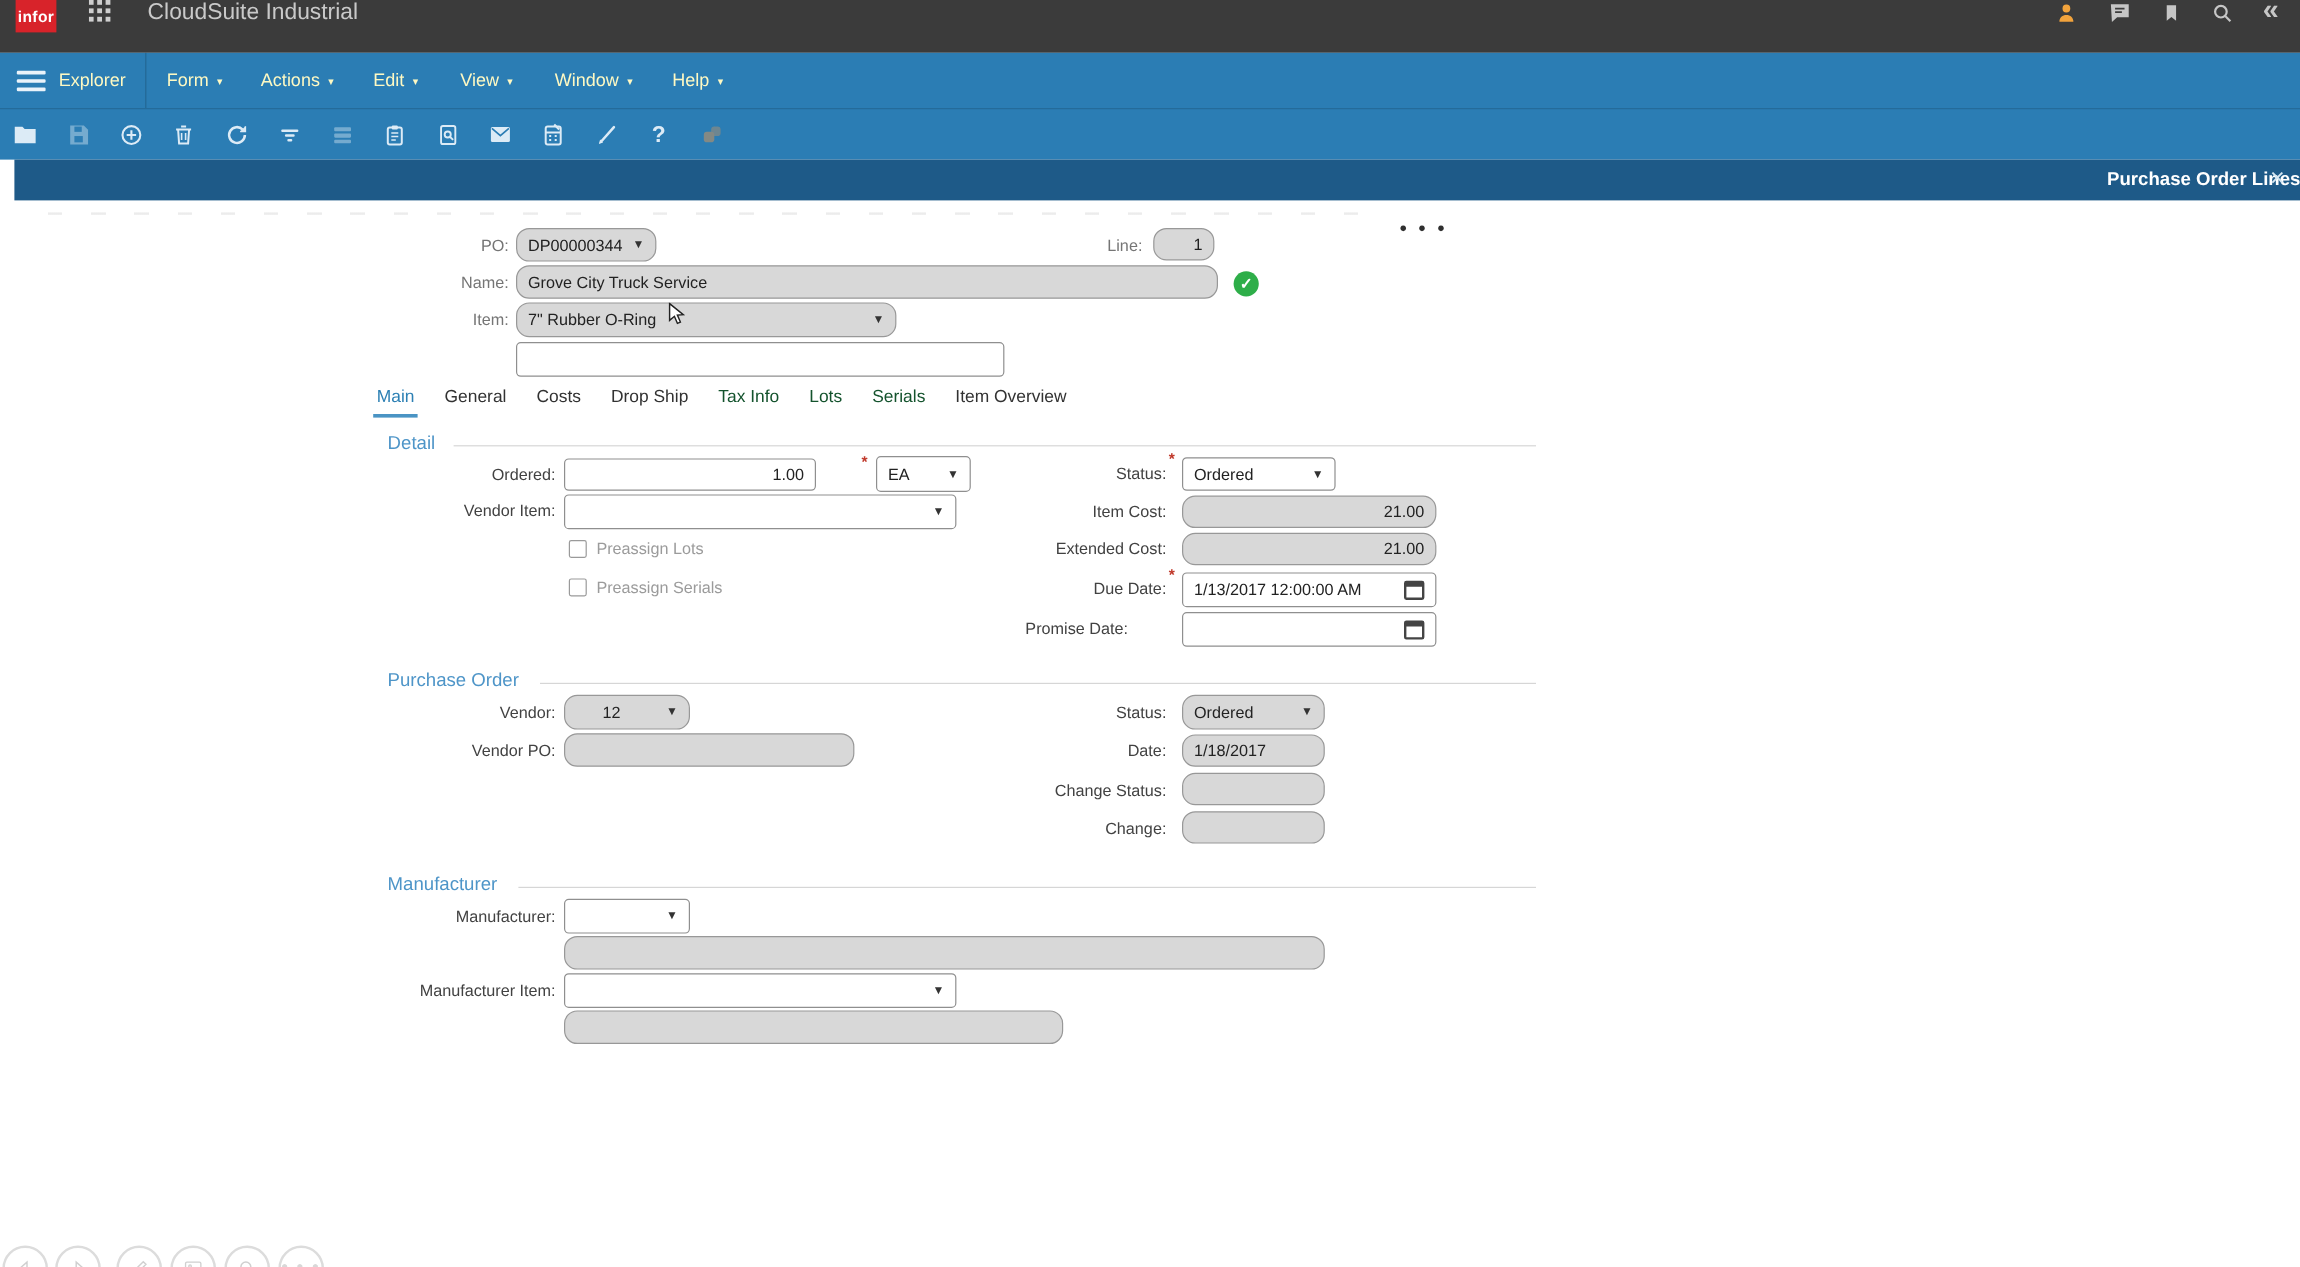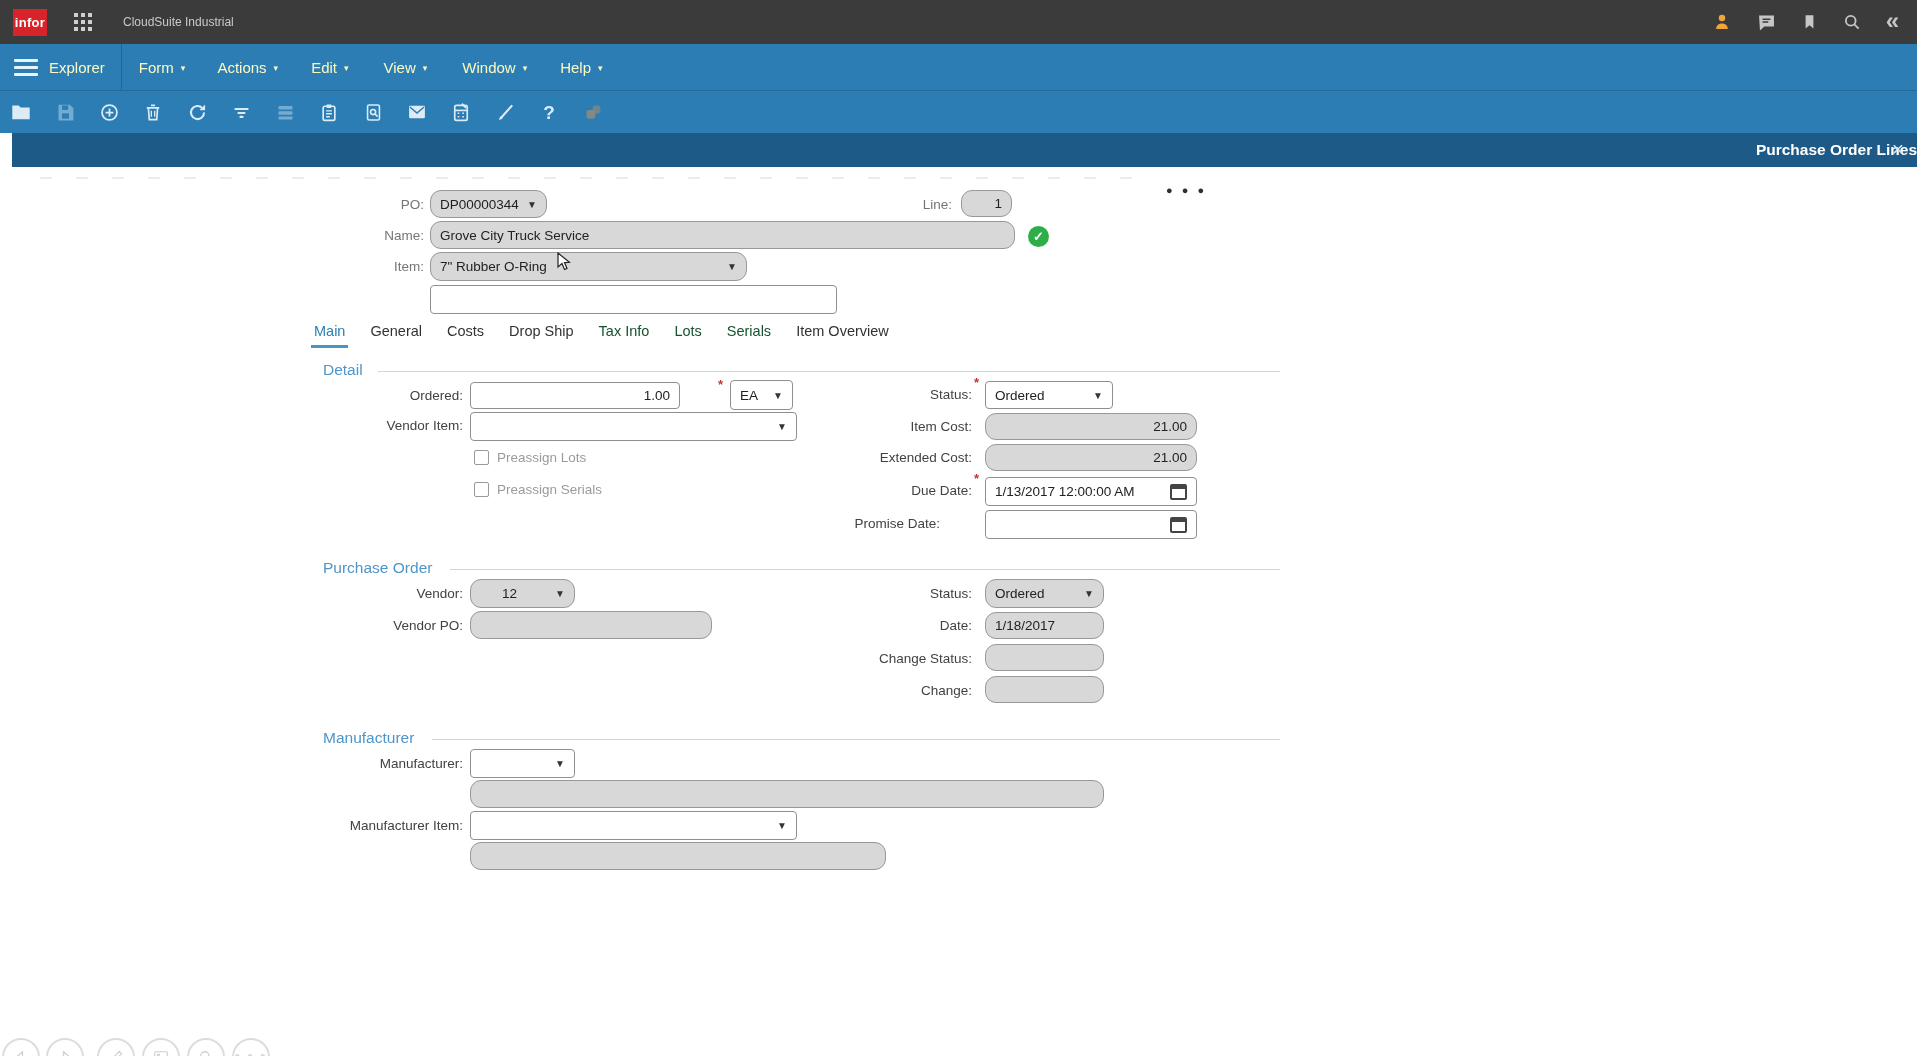--- a/index.html
+++ b/index.html
@@ -4,24 +4,24 @@
 <style>
   * { box-sizing: border-box; }
   html,body { margin:0; padding:0; }
   body {
     width:1917px; height:1056px; position:relative; overflow:hidden;
     background:#ffffff; font-family:"Liberation Sans", sans-serif;
     -webkit-font-smoothing:antialiased;
   }
 
   
-  .topbar { position:absolute; left:0; top:0; width:100%; height:44px; background:#3b3b3b; display:flex; align-items:center;gap:15px; }
+  .topbar { position:absolute; left:0; top:0; width:100%; height:44px; background:#3b3b3b; display:flex; align-items:flex-start;gap:15px; }
   .infor-logo { margin-left:13px; width:34px; height:27px; background:#d8232a; color:#fff; font-weight:bold; font-size:13px; display:flex; align-items:center; justify-content:center; letter-spacing:.3px; }
   .grid-icon { margin-left:12px; display:block; }
-  .app-title { margin-left:15px; color:#c9c9c9; font-size:12px; }
+  .app-title { margin-left:15px; color:#c9c9c9; font-size:19px; }
   .topbar-right { margin-left:auto; margin-right:18px; display:flex; align-items:center; gap:24px; }
   .topbar-right .ticon { cursor:pointer; display:flex; align-items:center; }
   .chevrons-glyph { color:#c6c6c6; font-size:24px; font-weight:bold; line-height:1; margin-top:-3px; }
 
   
   .menubar { position:absolute; left:0; top:44px; width:100%; height:46px; background:#2b7db4; display:flex; align-items:flex-start; color:#fef9c3; font-size:15px; }
   .explorer { display:flex; align-items:center; gap:11px; height:100%; padding:0 16px 0 14px; border-right:1px solid rgba(0,0,0,.18); cursor:pointer; }
   .hamburger { width:24px; display:flex; flex-direction:column; gap:4px; }
   .hamburger i { display:block; height:3px; background:#eaf3fa; border-radius:1px; }
   .menu-item { display:flex; align-items:center; gap:7px; padding:0 13px; height:100%; cursor:pointer; }
@@ -299,21 +299,21 @@
 </div>
 
 <span class="sect" style="left:323px;top:361px">Detail</span>
 <div class="sline" style="left:378px;top:371px;width:902px"></div>
 
 <span class="lbl" style="left:303px;top:382px;width:160px">Ordered:</span>
 <div class="fld num" style="left:470px;top:382px;width:210px">
   <span>1.00</span>
 </div>
 <span class="req" style="left:718px;top:377px">*</span>
-<div class="fld" style="left:730px;top:380px;width:63px;height:30px">
+<div class="fld" style="left:730px;top:380px;width:79px;height:30px">
   <span>EA</span>
   <span class="caret">▼</span>
 </div>
 <span class="lbl" style="left:772px;top:381px;width:200px">Status:</span>
 <span class="req" style="left:974px;top:375px">*</span>
 <div class="fld" style="left:985px;top:381px;width:128px;height:28px">
   <span>Ordered</span>
   <span class="caret">▼</span>
 </div>
 

